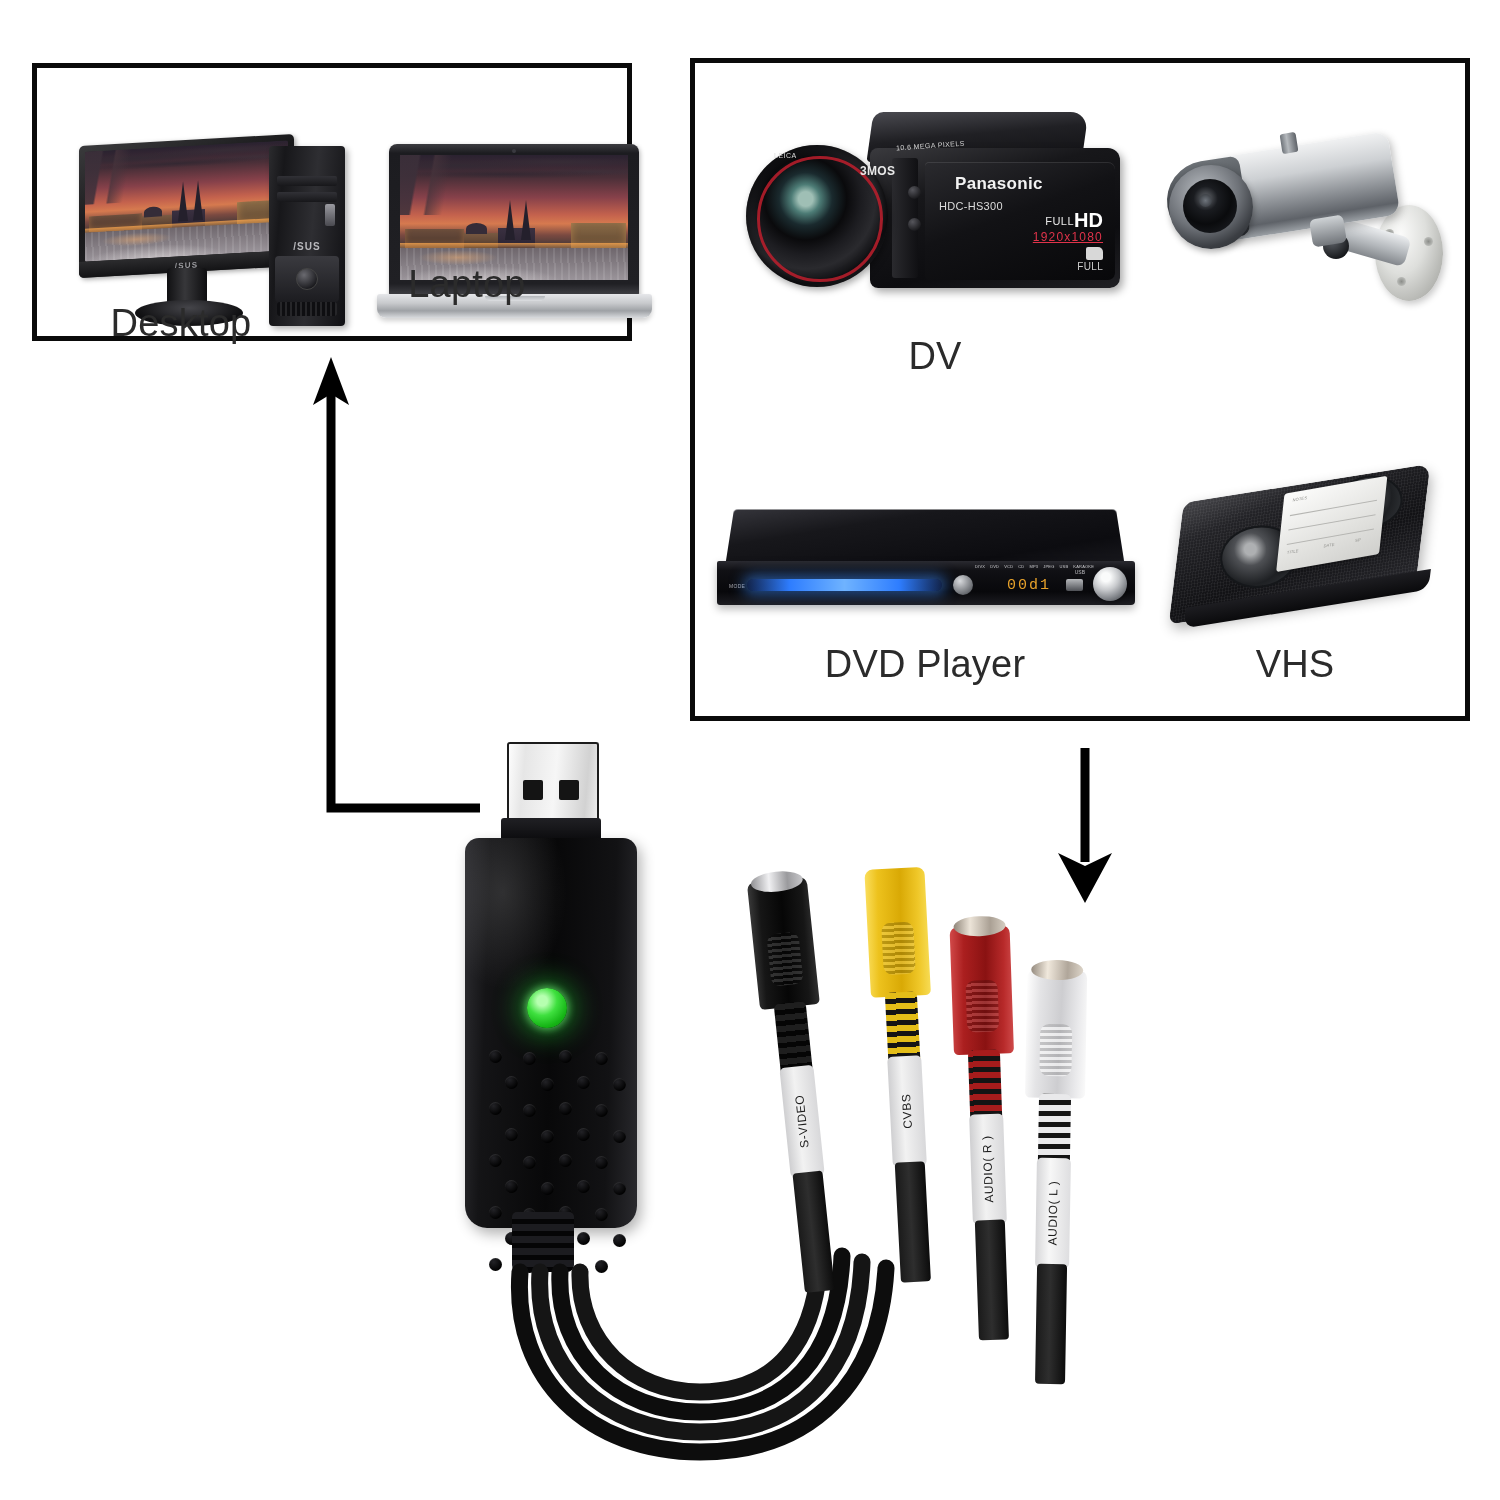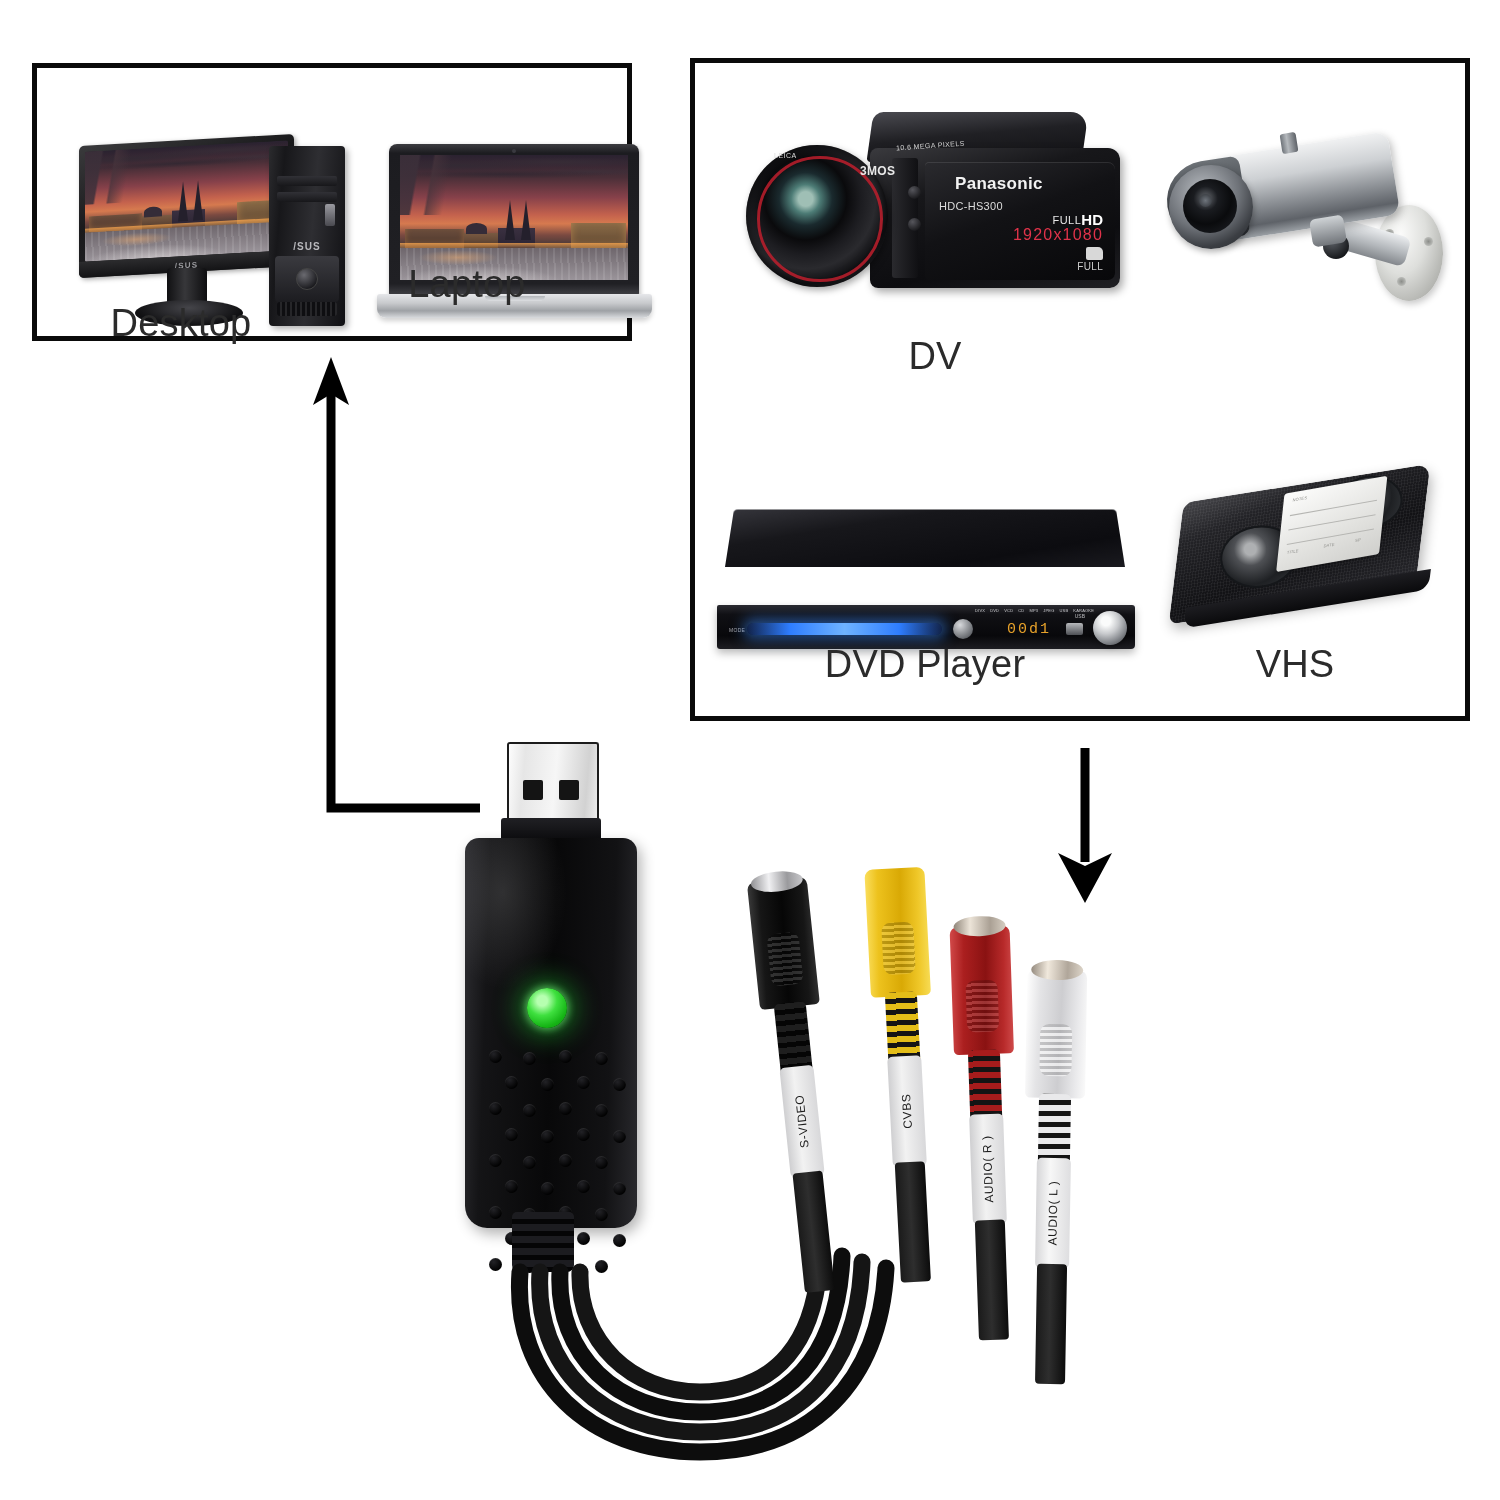--- a/index.html
+++ b/index.html
@@ -214,22 +214,22 @@
   }
   .dv-model {
     position:absolute; left:14px; top:38px; color:#dcdcdc; font-size:11px;
     letter-spacing:.3px; font-family:"Liberation Sans", sans-serif;
   }
   .dv-fullhd {
     position:absolute; right:12px; bottom:36px; text-align:right;
     font-family:"Liberation Sans", sans-serif;
   }
   .dv-fullhd .fl { color:#e8e8e8; font-size:11px; letter-spacing:.5px; vertical-align:middle; }
-  .dv-fullhd .hd { color:#ffffff; font-size:15px; font-weight:bold; vertical-align:middle;margin-top:39px; }
-  .dv-res { color:#e0334a; font-size:16px; letter-spacing:1.2px; margin-top:-2px; }
+  .dv-fullhd .hd { color:#ffffff; font-size:20px; font-weight:bold; vertical-align:middle;margin-top:39px; }
+  .dv-res { color:#e0334a; font-size:12px; letter-spacing:1.2px; margin-top:-2px;text-decoration:underline; }
   .dv-avchd {
     position:absolute; right:12px; bottom:8px; color:#cfcfcf; font-size:10px;
     letter-spacing:.3px; font-family:"Liberation Sans", sans-serif;
   }
   .dv-sd {
     position:absolute; right:12px; bottom:20px; width:17px; height:13px;
     background:#d8d8d8; border-radius:2px 5px 2px 2px;
   }
   .dv-lens {
     position:absolute; left:6px; top:55px; width:142px; height:142px;
@@ -330,21 +330,20 @@
     background: linear-gradient(170deg,#34343a 0%, #17171b 30%, #0c0c10 75%, #1a1a1f 100%);
     border-radius:4px 4px 0 0;
     transform: perspective(320px) rotateX(14deg);
     transform-origin: bottom center;
   }
   .dvd-front {
     position:absolute; left:0; top:56px; width:418px; height:44px;
     background: linear-gradient(180deg,#2a2a30 0%, #101014 22%, #08080b 70%, #1d1d22 100%);
     border-radius:2px 3px 4px 3px;
     box-shadow: 0 4px 8px rgba(0,0,0,.28);
-    margin-top: 44px;
   }
   .dvd-tray {
     position:absolute; left:30px; top:18px; width:195px; height:12px;
     border-radius:6px;
     background: linear-gradient(90deg, rgba(40,110,255,.25), #2e7dff 22%, #6fb3ff 50%, #2e7dff 78%, rgba(40,110,255,.25));
     box-shadow: 0 0 14px 4px rgba(60,140,255,.55);
   }
   .dvd-eject {
     position:absolute; left:236px; top:14px; width:20px; height:20px; border-radius:50%;
     background: radial-gradient(circle at 35% 30%, #d8dadd, #6a6d72 70%, #2a2c30);

